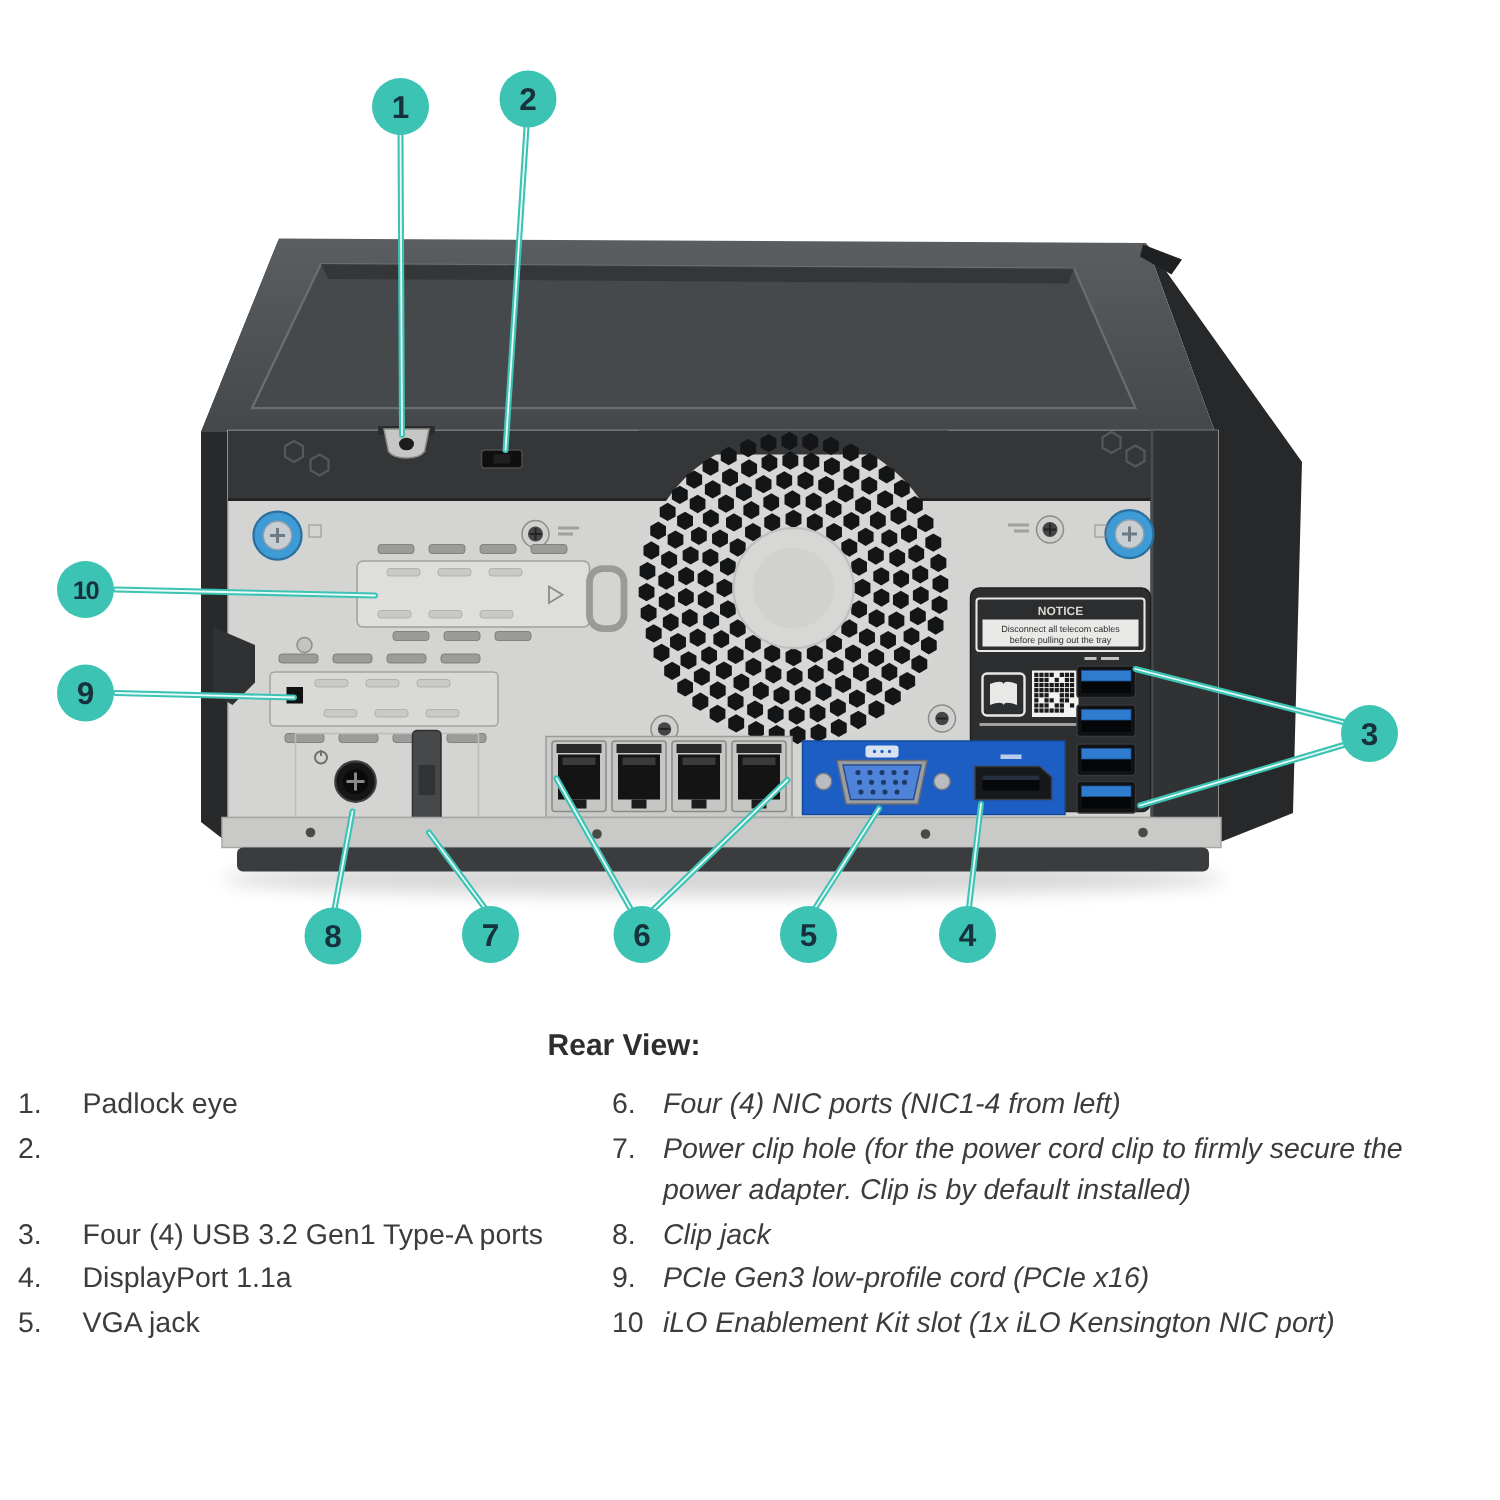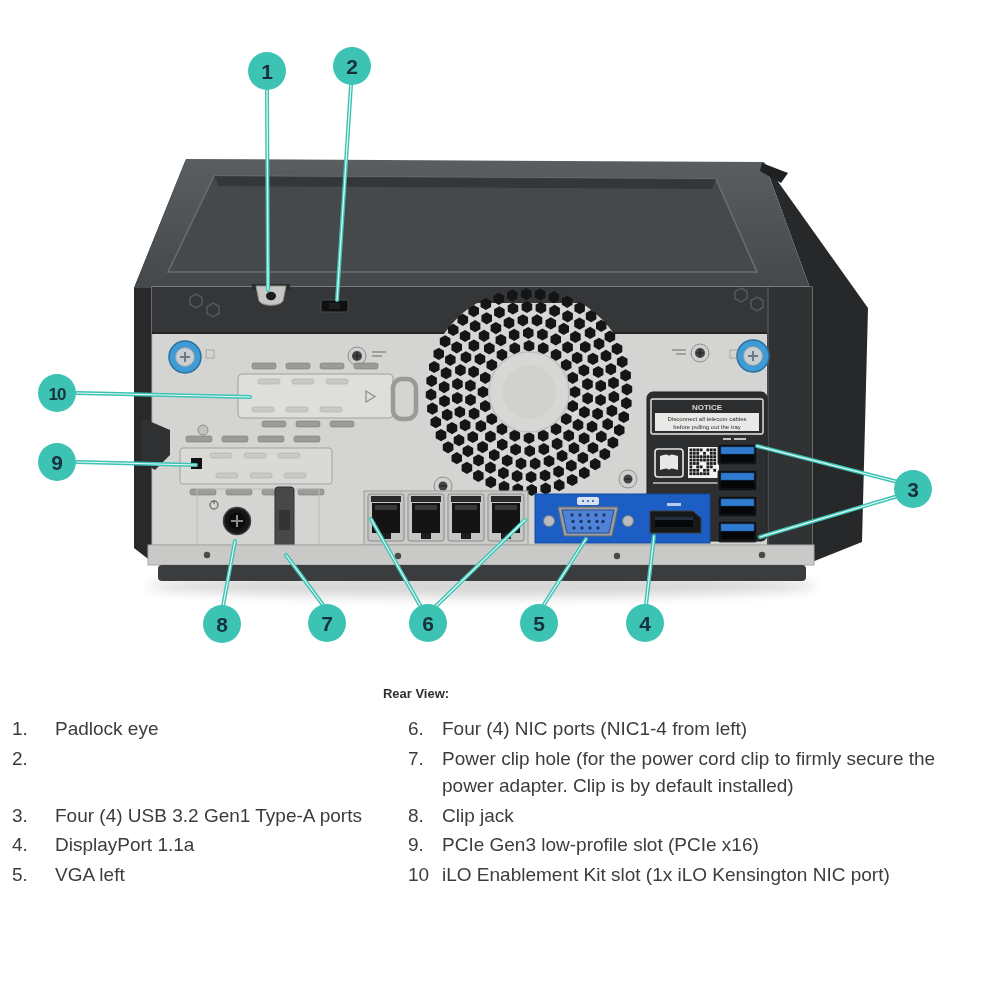--- a/index.html
+++ b/index.html
@@ -12,32 +12,32 @@
   }
   .figure-wrap { position:relative; width:1000px; height:660px; }
   svg text { font-family:"Liberation Sans", sans-serif; }
   .badge-circle { fill:var(--accent); }
   .badge-num { fill:var(--badge-text); font-weight:bold; font-size:21px; text-anchor:middle; }
   .badge-num.small { font-size:17px; letter-spacing:-1px; }
   .lead-outer { stroke:var(--accent); stroke-width:4; fill:none; stroke-linecap:round; }
   .lead-inner { stroke:#eafaf8; stroke-width:1.2; fill:none; stroke-linecap:round; }
   .caption {
     width:832px; margin-top:26px; text-align:center;
-    font-size:13px; font-weight:bold; color:#2e2e2e;
+    font-size:20px; font-weight:bold; color:#2e2e2e;
   }
   .legend {
     display:grid; grid-template-columns:396px 1fr;
     column-gap:0; row-gap:2px;
     padding:14px 8px 0 12px; font-size:19px; line-height:1.45;
   }
   .legend-item { display:flex; align-items:flex-start; }
   .legend-item .num { flex:0 0 auto; }
   .col-left .num { min-width:43px; }
   .col-right .num { min-width:34px; }
-  .col-right .txt { max-width:548px; }
+  .col-right .txt { max-width:548px;font-style:italic; }
 </style>
 </head>
 <body>
 
 <div class="figure-wrap">
 <svg width="1000" height="660" viewBox="0 0 1000 660">
   <defs>
     <filter id="softblur" x="-20%" y="-120%" width="140%" height="340%">
       <feGaussianBlur stdDeviation="6"></feGaussianBlur>
     </filter>
@@ -648,23 +648,23 @@
   <div class="legend-item col-right">
       <span class="num">8.</span>
       <span class="txt">Clip jack</span>
     </div>
   <div class="legend-item col-left">
       <span class="num">4.</span>
       <span class="txt">DisplayPort 1.1a</span>
     </div>
   <div class="legend-item col-right">
       <span class="num">9.</span>
-      <span class="txt">PCIe Gen3 low-profile slot (PCIe x16)</span>
+      <span class="txt">PCIe Gen3 low-profile cord (PCIe x16)</span>
     </div>
   <div class="legend-item col-left">
       <span class="num">5.</span>
-      <span class="txt">VGA left</span>
+      <span class="txt">VGA jack</span>
     </div>
   <div class="legend-item col-right">
       <span class="num">10</span>
       <span class="txt">iLO Enablement Kit slot (1x iLO Kensington NIC port)</span>
     </div>
 </div>
 
 </body></html>

